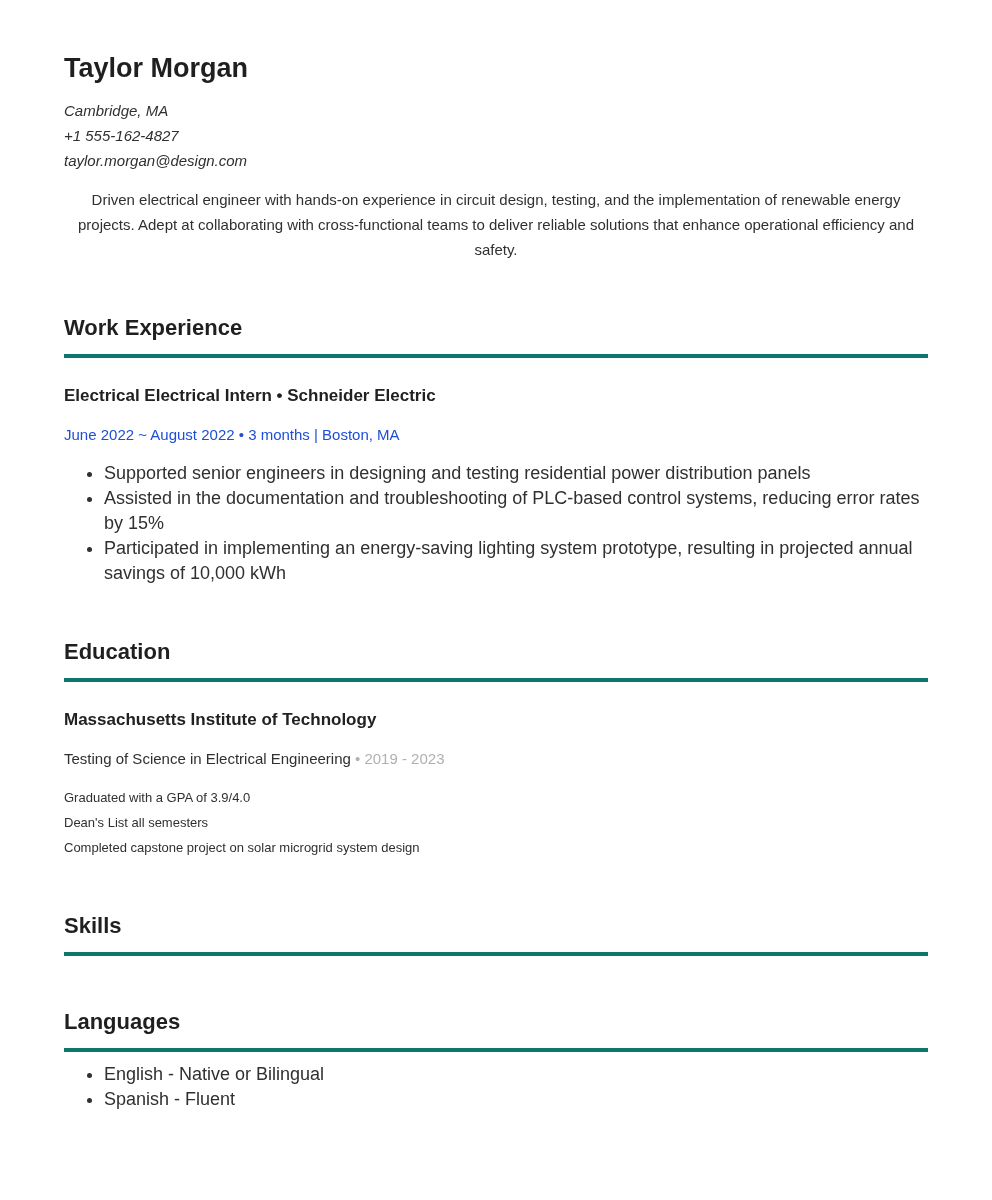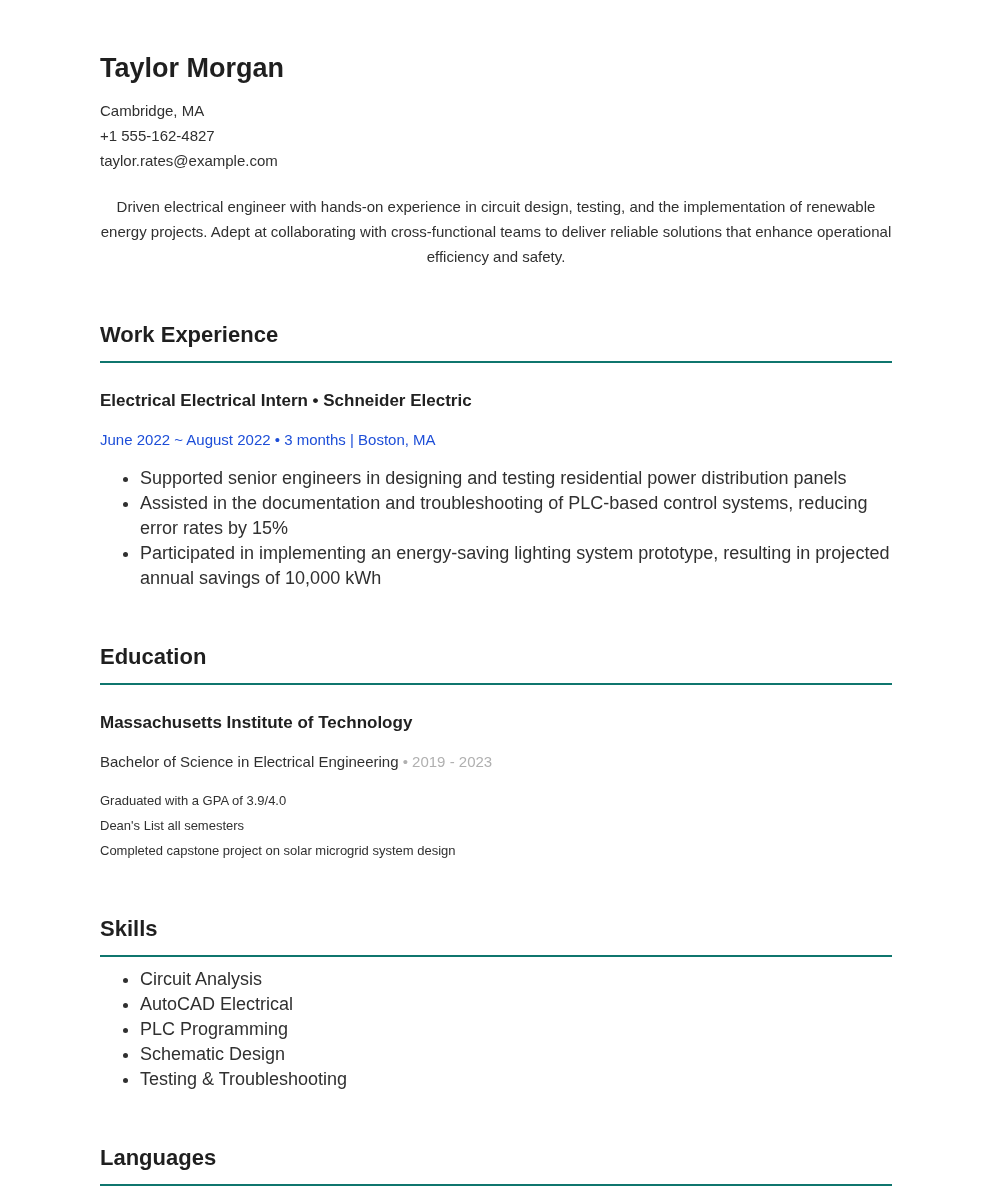--- a/index.html
+++ b/index.html
@@ -5,56 +5,57 @@
   html, body {
     margin: 0;
     padding: 0;
     background: #ffffff;
   }
   .page {
     position: relative;
     width: 992px;
     height: 1200px;
     box-sizing: border-box;
-    padding: 50px 100px;
+    padding: 50px 64px;
     overflow: hidden;
     background: #ffffff;
     font-family: "Liberation Sans", "DejaVu Sans", sans-serif;
     color: #303030;
   }
   .name {
     font-size: 27px;
     line-height: 36px;
     font-weight: 700;
     color: #1f1f1f;
     margin: 0 0 12px 0;
   }
   .contact {
-    margin: 0 0 21px 0;
+    margin: 0 0 14px 0;
+    font-style: italic;
   }
   .contact-line {
     font-size: 15px;
     line-height: 25px;
     color: #303030;
   }
   .summary {
     font-size: 15px;
     line-height: 25px;
     color: #303030;
     margin: 14px 0;
     text-align: center;
   }
   .section-heading {
     font-size: 22px;
     line-height: 29px;
     font-weight: 700;
     color: #1f1f1f;
     margin: 51px 0 0 0;
     padding-bottom: 12px;
-    border-bottom: 2px solid #0f766e;
+    border-bottom: 4px solid #0f766e;
   }
   .entry-title {
     font-size: 17px;
     line-height: 24px;
     font-weight: 700;
     color: #212121;
     margin: 26px 0 8px 0;
   }
   .entry-meta {
     font-size: 15px;
@@ -90,56 +91,49 @@
 </head>
 <body>
 
 <div class="page">
 
   <h1 class="name">Taylor Morgan</h1>
 
   <div class="contact">
     <div class="contact-line">Cambridge, MA</div>
     <div class="contact-line">+1 555-162-4827</div>
-    <div class="contact-line">taylor.rates@example.com</div>
+    <div class="contact-line">taylor.morgan@design.com</div>
   </div>
 
   <p class="summary">Driven electrical engineer with hands-on experience in circuit design, testing, and the implementation of renewable energy projects. Adept at collaborating with cross-functional teams to deliver reliable solutions that enhance operational efficiency and safety.</p>
 
   <div>
     <h2 class="section-heading">Work Experience</h2>
     <h3 class="entry-title">Electrical Electrical Intern • Schneider Electric</h3>
     <p class="entry-meta">June 2022 ~ August 2022 • 3 months | Boston, MA</p>
     <ul class="bullet-list">
       <li>Supported senior engineers in designing and testing residential power distribution panels</li>
       <li>Assisted in the documentation and troubleshooting of PLC-based control systems, reducing error rates by 15%</li>
       <li>Participated in implementing an energy-saving lighting system prototype, resulting in projected annual savings of 10,000 kWh</li>
     </ul>
   </div>
 
   <div>
     <h2 class="section-heading">Education</h2>
     <h3 class="entry-title">Massachusetts Institute of Technology</h3>
-    <p class="degree-line"><span class="degree-name">Bachelor of Science in Electrical Engineering</span> <span class="degree-dates">• 2019 - 2023</span></p>
+    <p class="degree-line"><span class="degree-name">Testing of Science in Electrical Engineering</span> <span class="degree-dates">• 2019 - 2023</span></p>
     <div class="edu-details">
       <div class="detail-line">Graduated with a GPA of 3.9/4.0</div>
       <div class="detail-line">Dean's List all semesters</div>
       <div class="detail-line">Completed capstone project on solar microgrid system design</div>
     </div>
   </div>
 
   <div>
     <h2 class="section-heading">Skills</h2>
-    <ul class="bullet-list">
-      <li>Circuit Analysis</li>
-      <li>AutoCAD Electrical</li>
-      <li>PLC Programming</li>
-      <li>Schematic Design</li>
-      <li>Testing &amp; Troubleshooting</li>
-    </ul>
   </div>
 
   <div>
     <h2 class="section-heading">Languages</h2>
     <ul class="bullet-list">
       <li>English - Native or Bilingual</li>
       <li>Spanish - Fluent</li>
     </ul>
   </div>
 

